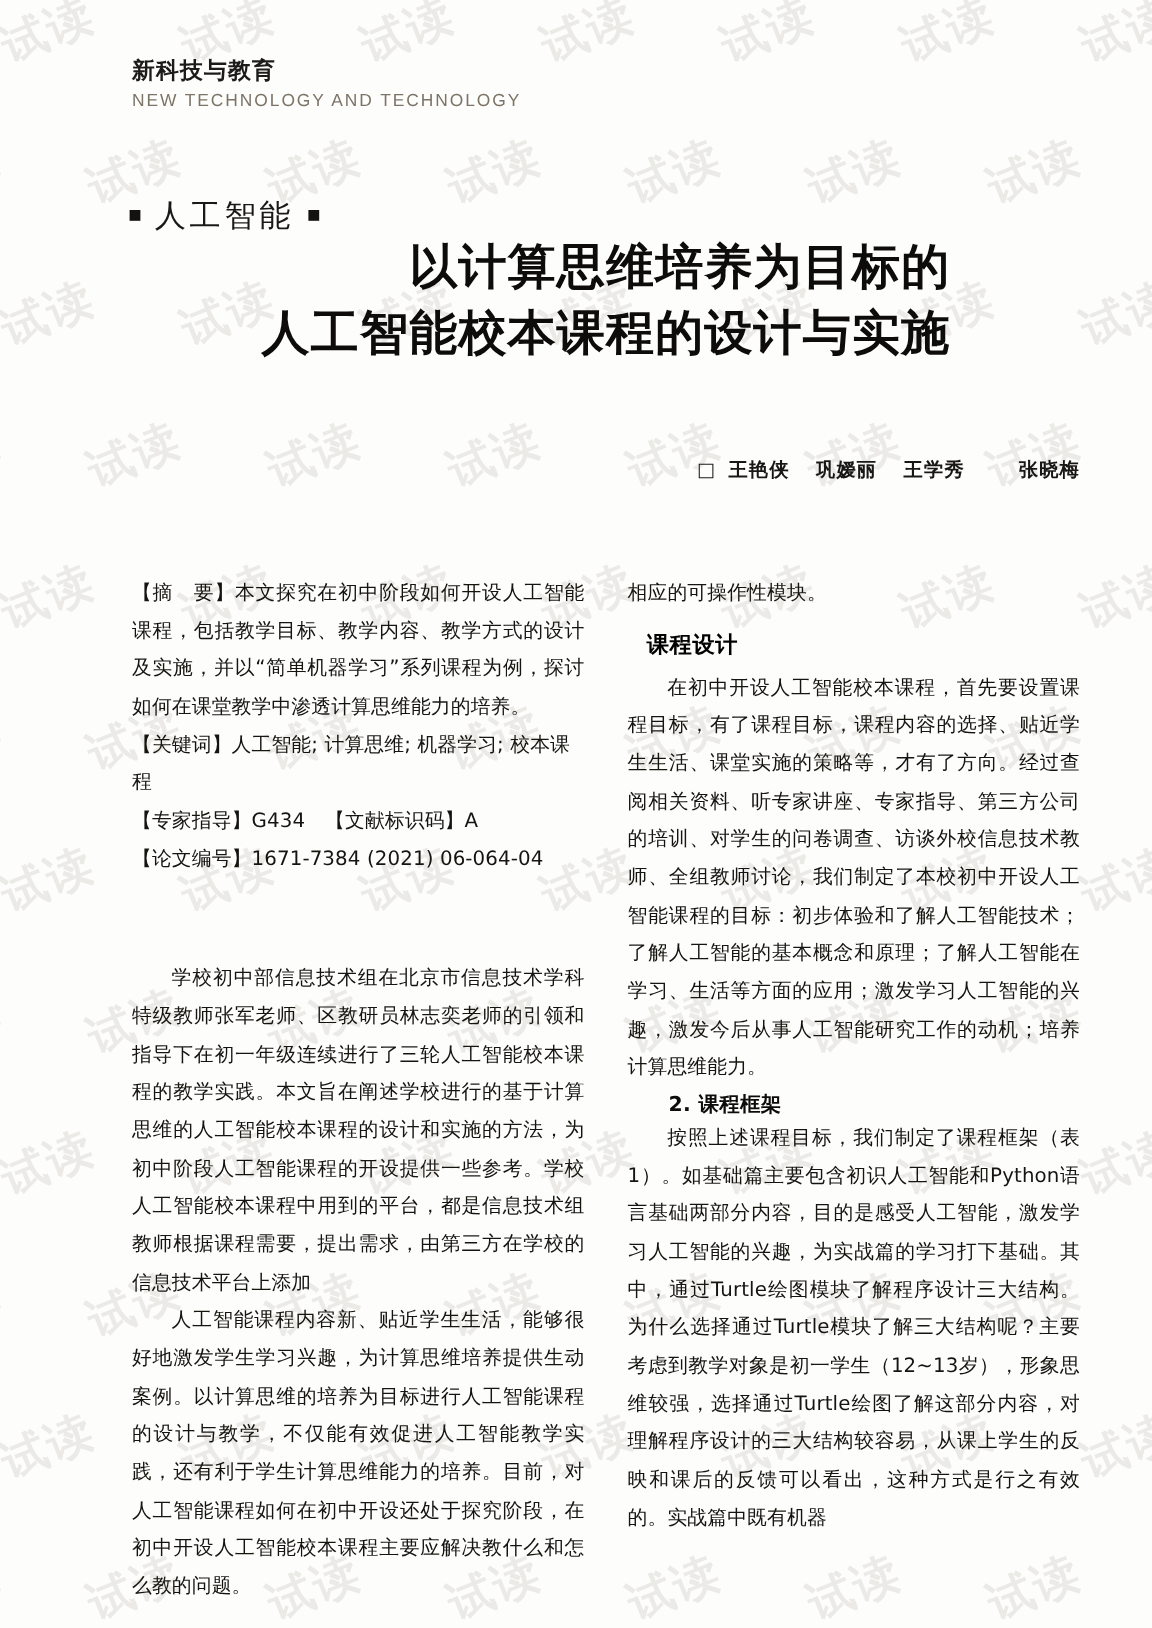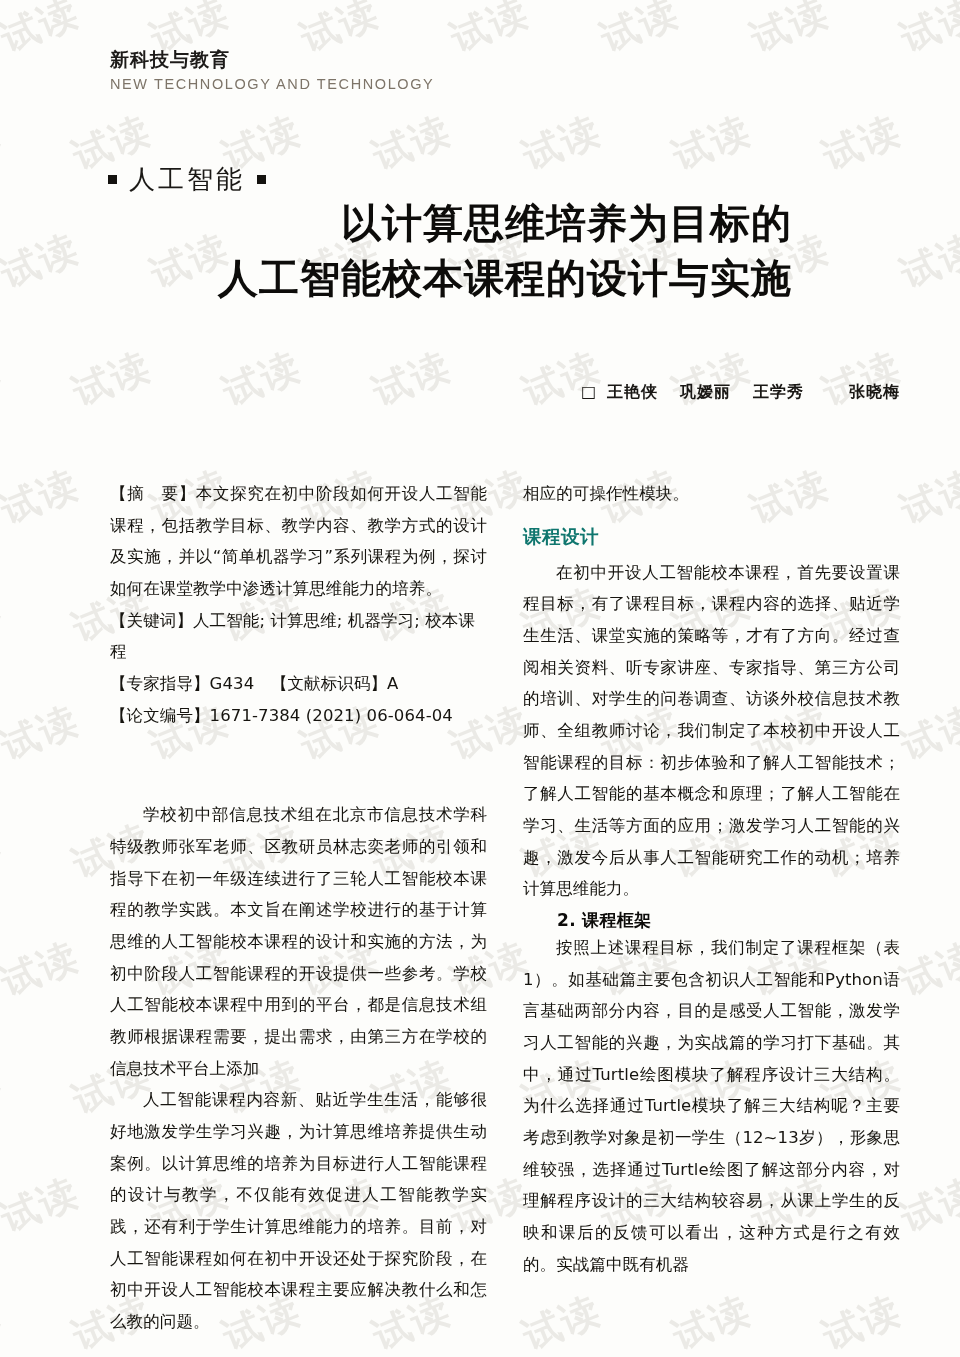--- a/index.html
+++ b/index.html
@@ -152,22 +152,22 @@
   }
   .para.indent { text-indent: 2em; }
   .para.meta { text-align: left; }
 
   .gap-lg { height: 68px; }
 
   .h-section {
     font-family: "DejaVu Sans", sans-serif;
     font-size: 18.5px;
     font-weight: 700;
-    color: #0f766e;
-    margin: 14px 0 8px 0;
+    color: #000000;
+    margin: 14px 0 8px 16px;
     letter-spacing: 0.5px;
   }
   .h-sub {
     font-family: "DejaVu Sans", sans-serif;
     font-size: 17px;
     font-weight: 700;
     color: #0d0c0a;
     margin: 4px 0 0 0;
     text-indent: 2em;
     letter-spacing: 0.3px;

